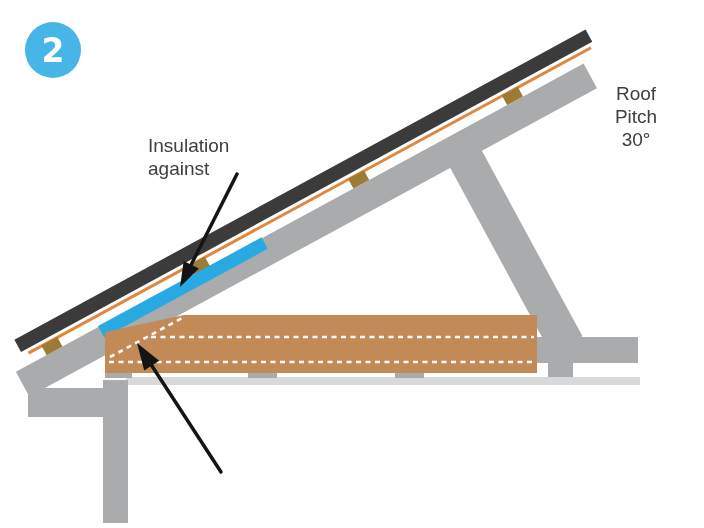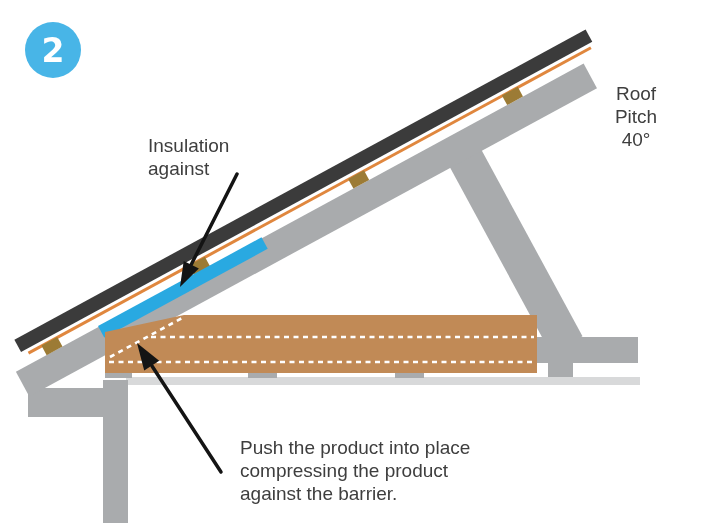--- a/index.html
+++ b/index.html
@@ -74,19 +74,16 @@
       <circle cx="53" cy="50" r="28" fill="#48b5e7"></circle>
       <text x="53" y="61.5" text-anchor="middle" font-size="33" font-weight="bold" font-family="DejaVu Sans, Liberation Sans, sans-serif" fill="#ffffff">2</text>
     </g>
   </svg>
 
   <div class="lbl" id="barrier-label">Insulation
 against</div>
 
   <div class="lbl" id="pitch-label">Roof
 Pitch
-40°</div>
+30°</div>
 
-  <div class="lbl" id="push-label">Push the product into place
-compressing the product
-against the barrier.</div>
 
 </div>
 
 </body></html>

